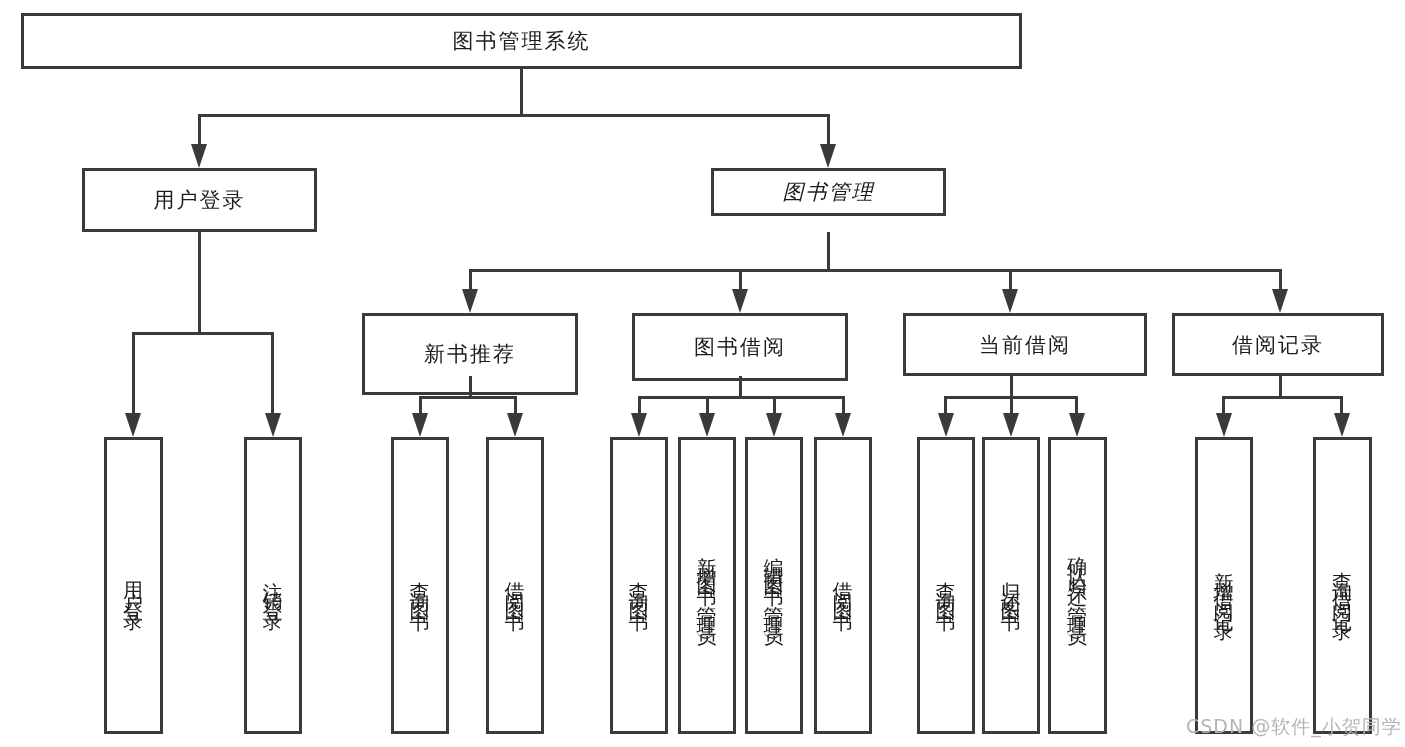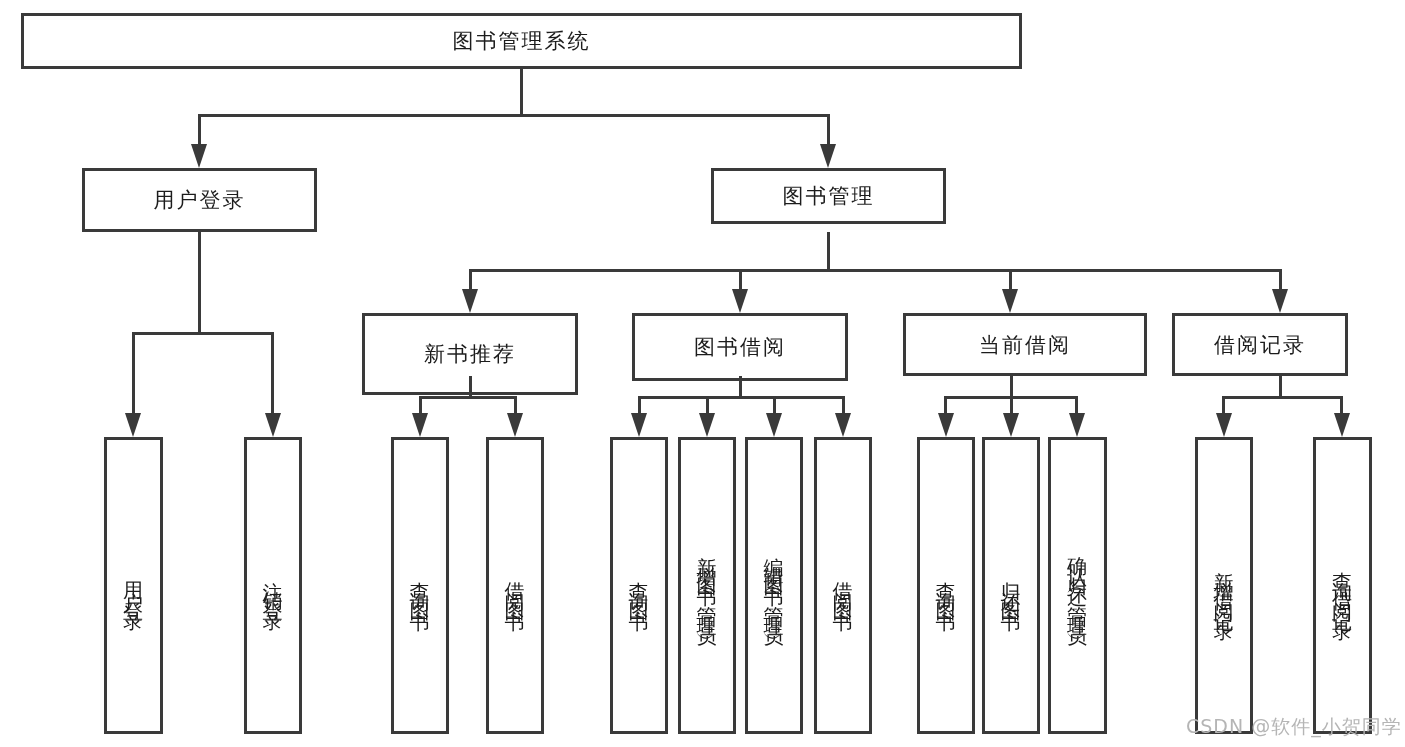--- a/index.html
+++ b/index.html
@@ -41,21 +41,21 @@
   <div class="vl" style="left:520px; top:69px; height:48px;"></div>
   <div class="hl" style="left:198px; top:114px; width:631px;"></div>
   <div class="vl" style="left:198px; top:114px; height:32px;"></div>
   <div class="ar" style="left:191px; top:144px;"></div>
   <div class="vl" style="left:827px; top:114px; height:32px;"></div>
   <div class="ar" style="left:820px; top:144px;"></div>
 
   <div class="box hbox" style="left:82px; top:168px; width:235px; height:64px;">
     <span>用户登录</span>
   </div>
-  <div class="box hbox" style="left:711px; top:168px; width:235px; height:56px;">
+  <div class="box hbox" style="left:711px; top:168px; width:235px; height:48px;font-style:italic;">
     <span>图书管理</span>
   </div>
 
   <div class="vl" style="left:198px; top:232px; height:102px;"></div>
   <div class="hl" style="left:132px; top:332px; width:142px;"></div>
   <div class="vl" style="left:132px; top:332px; height:83px;"></div>
   <div class="ar" style="left:125px; top:413px;"></div>
   <div class="vl" style="left:271px; top:332px; height:83px;"></div>
   <div class="ar" style="left:265px; top:413px;"></div>
 
@@ -72,21 +72,21 @@
 
   <div class="box hbox" style="left:362px; top:313px; width:216px; height:82px;">
     <span>新书推荐</span>
   </div>
   <div class="box hbox" style="left:632px; top:313px; width:216px; height:68px;">
     <span>图书借阅</span>
   </div>
   <div class="box hbox" style="left:903px; top:313px; width:244px; height:63px;">
     <span>当前借阅</span>
   </div>
-  <div class="box hbox" style="left:1172px; top:313px; width:176px; height:63px;align-items:center;">
+  <div class="box hbox" style="left:1172px; top:313px; width:212px; height:63px;align-items:center;">
     <span>借阅记录</span>
   </div>
 
   <div class="vl" style="left:469px; top:376px; height:22px;"></div>
   <div class="hl" style="left:419px; top:396px; width:98px;"></div>
   <div class="vl" style="left:419px; top:396px; height:19px;"></div>
   <div class="ar" style="left:412px; top:413px;"></div>
   <div class="vl" style="left:514px; top:396px; height:19px;"></div>
   <div class="ar" style="left:507px; top:413px;"></div>
 

